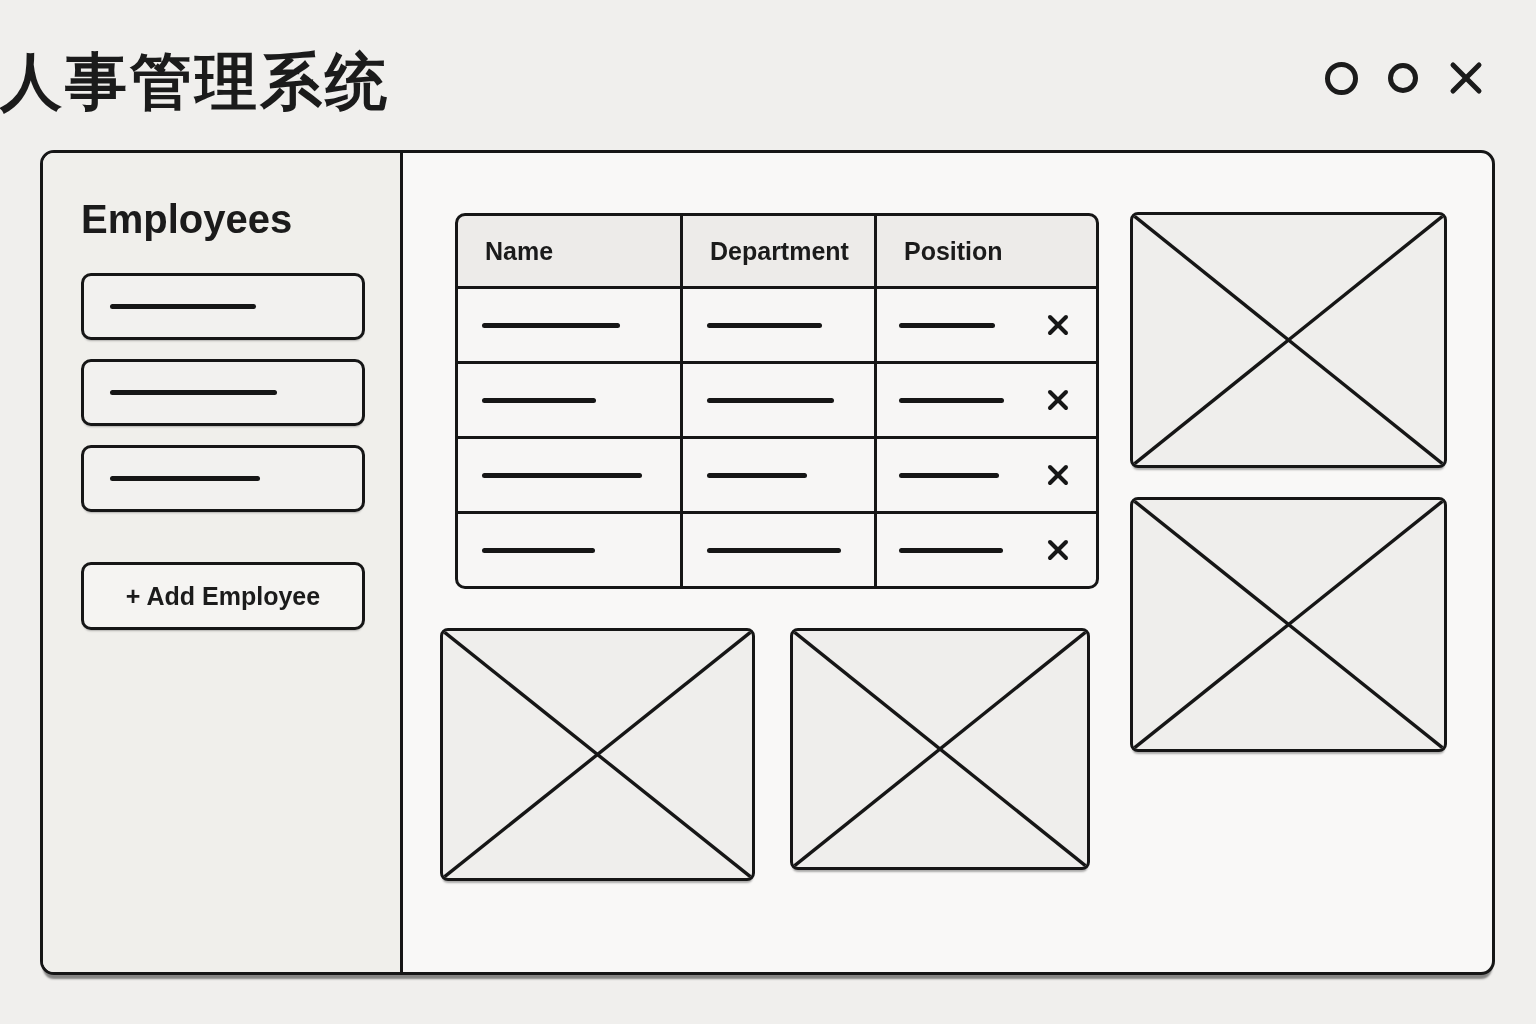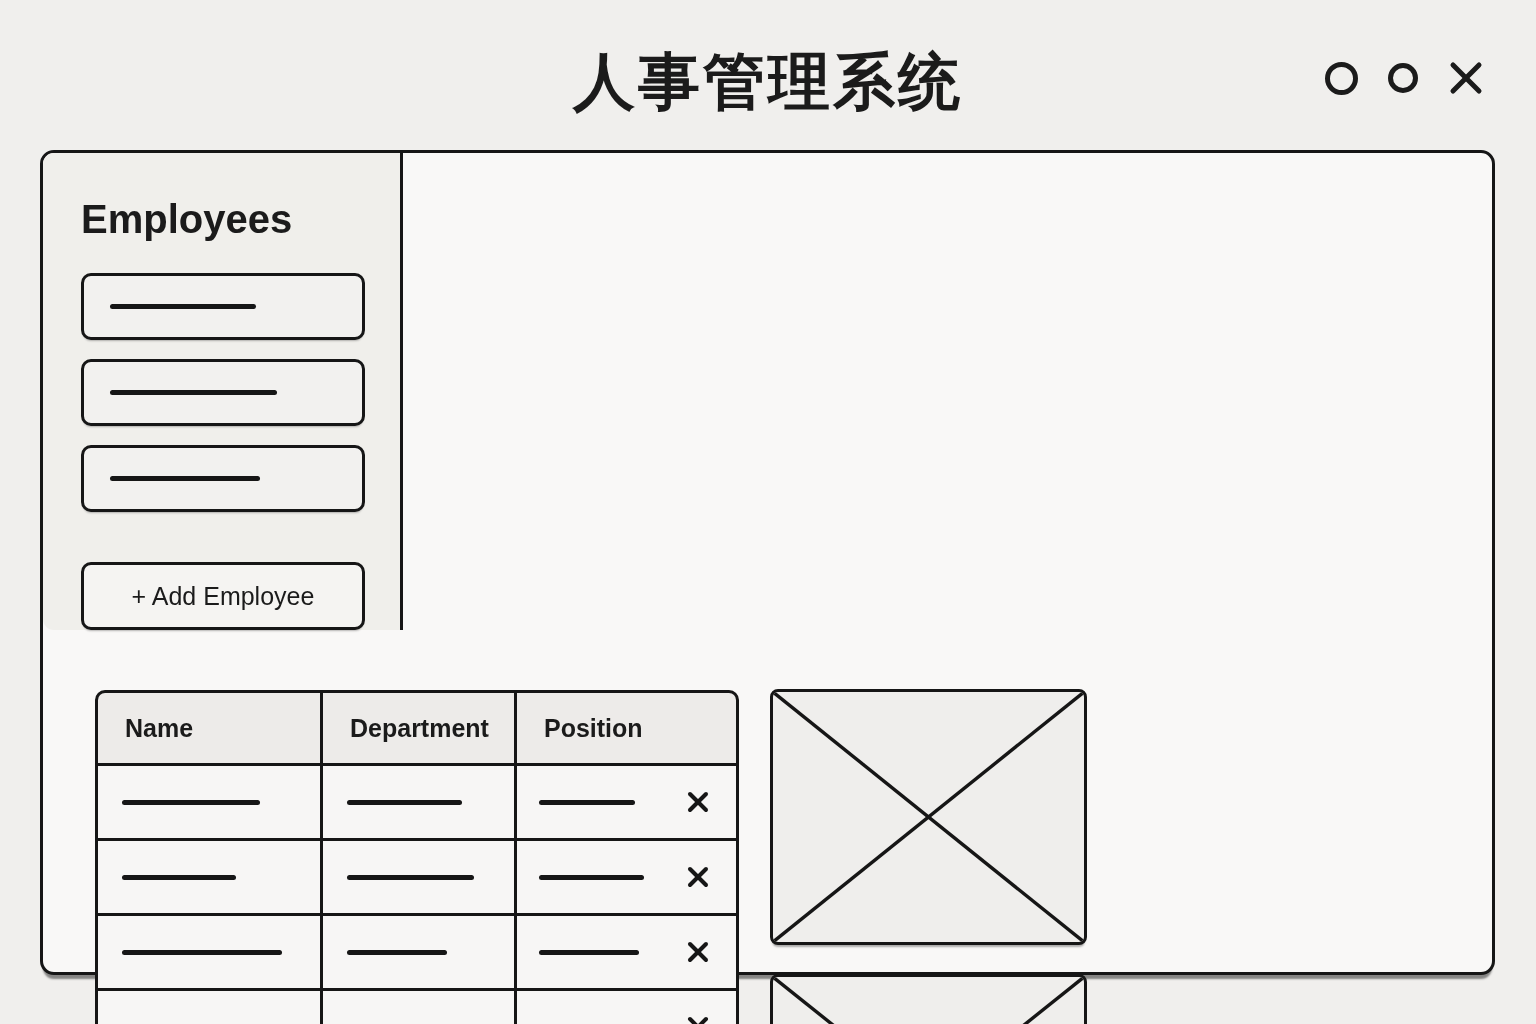--- a/index.html
+++ b/index.html
@@ -10,21 +10,20 @@
     background: #f0efed;
     color: #1b1b1b;
     font-family: "Liberation Sans", "DejaVu Sans", sans-serif;
   }
 
   
   .app-title {
     position: absolute;
     top: 40px; left: 0;
     width: 100%;
-    text-align: center;
     font-size: 62px;
     font-weight: 700;
     letter-spacing: 3px;
     color: #1b1b1b;
   }
   .window-controls {
     position: absolute;
     top: 60px; right: 52px;
     display: flex;
     align-items: center;
@@ -43,21 +42,20 @@
   
   .window {
     position: absolute;
     left: 40px; top: 150px;
     width: 1455px; height: 825px;
     background: #f9f8f7;
     border: 3px solid #161616;
     border-radius: 14px;
     box-shadow: 0 7px 2px -3px rgba(25,25,25,0.5);
     display: flex;
-    flex-direction: column;
   }
 
   
   .sidebar {
     width: 360px;
     flex: 0 0 360px;
     background: #f0efeb;
     border-right: 3px solid #161616;
     border-radius: 11px 0 0 11px;
     padding: 42px 35px 0 38px;
@@ -87,21 +85,21 @@
   }
   .add-btn {
     margin-top: 31px;
     width: 100%;
     height: 68px;
     border: 3px solid #161616;
     border-radius: 10px;
     background: #f5f4f2;
     font-family: inherit;
     font-size: 25px;
-    font-weight: 400;
+    font-weight: 700;
     color: #1b1b1b;
     cursor: pointer;
     box-shadow: 0 3px 2px -2px rgba(25,25,25,0.3);
   }
 
   
   .content { position: relative; flex: 1; }
 
   .emp-table {
     position: absolute;

